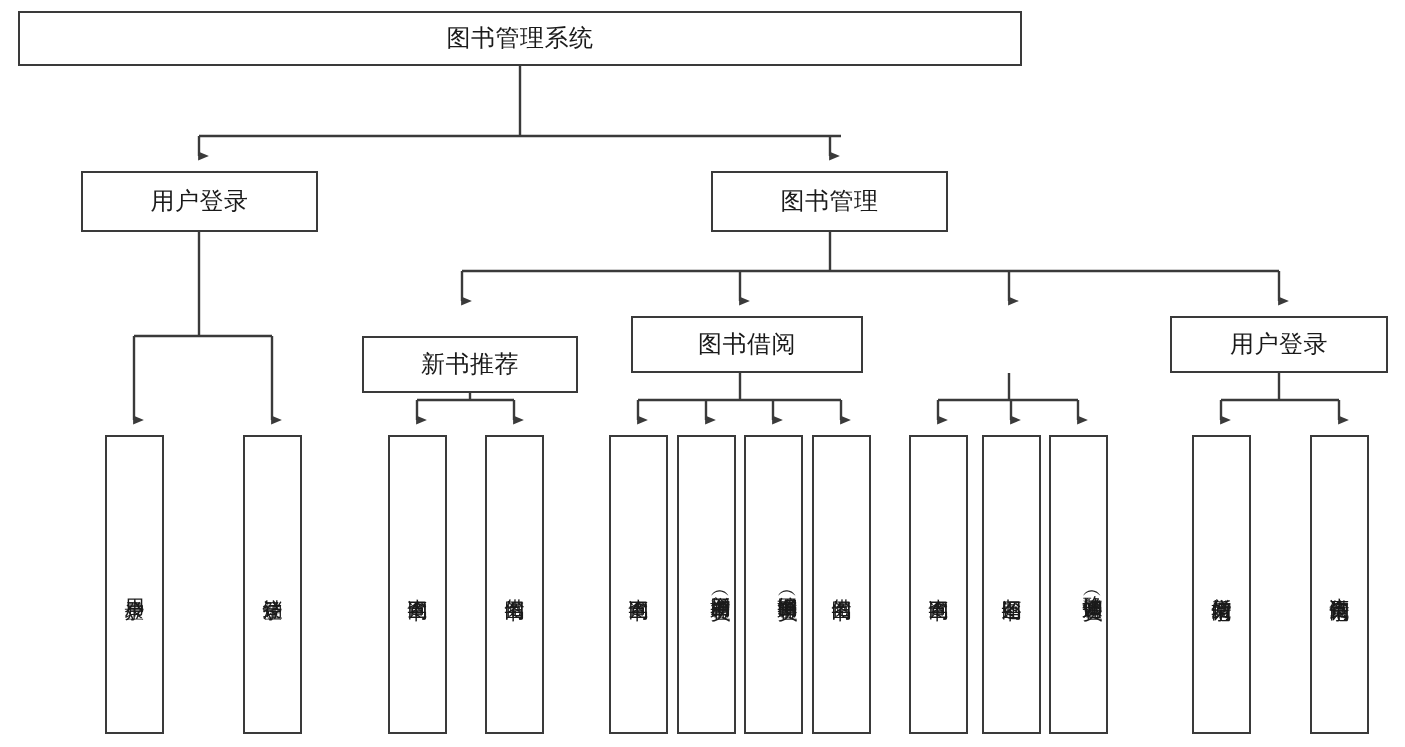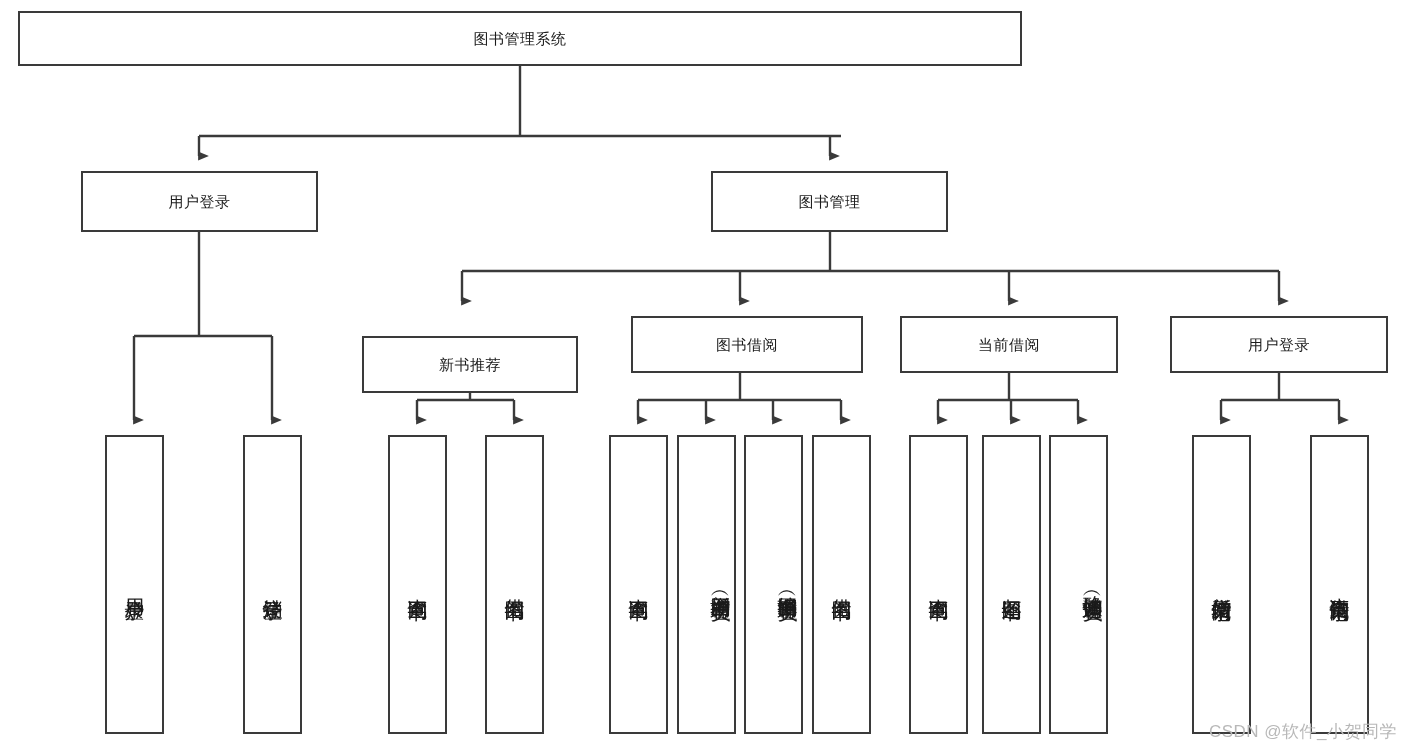--- a/index.html
+++ b/index.html
@@ -21,21 +21,21 @@
     position: absolute;
     box-sizing: border-box;
     border: 2px solid #3a3a3a;
     background: #ffffff;
     display: flex;
     align-items: center;
     justify-content: center;
     color: #1a1a1a;
   }
   .node-h {
-    font-size: 15px;
+    font-size: 24px;
     letter-spacing: 0.5px;
     line-height: 1.2;
     text-align: left;
   }
   .node-v {
     writing-mode: vertical-rl;
     text-orientation: upright;
     font-size: 20px;
     line-height: 1.35;
     letter-spacing: 1px;
@@ -149,23 +149,20 @@
   <div class="node node-h" style="left:711px; top:171px; width:237px; height:61px;">
     <span>图书管理</span>
   </div>
 
   <div class="node node-h" style="left:362px; top:336px; width:216px; height:57px;">
     <span>新书推荐</span>
   </div>
   <div class="node node-h" style="left:631px; top:316px; width:232px; height:57px;">
     <span>图书借阅</span>
   </div>
-  <div class="node node-h" style="left:900px; top:316px; width:218px; height:57px;">
-    <span>当前借阅</span>
-  </div>
   <div class="node node-h" style="left:1170px; top:316px; width:218px; height:57px;">
     <span>用户登录</span>
   </div>
 
   <div class="node node-v center-v" style="left:105px; top:435px; width:59px; height:299px;">
     <span>用户登录</span>
   </div>
   <div class="node node-v center-v" style="left:243px; top:435px; width:59px; height:299px;">
     <span>注销登录</span>
   </div>
@@ -200,14 +197,13 @@
     <span>确认归还（管理员）</span>
   </div>
 
   <div class="node node-v center-v" style="left:1192px; top:435px; width:59px; height:299px;">
     <span>新增借阅记录</span>
   </div>
   <div class="node node-v center-v" style="left:1310px; top:435px; width:59px; height:299px;">
     <span>查询借阅记录</span>
   </div>
 
-  <div class="watermark">CSDN @软件_小贺同学</div>
 </div>
 
 </body></html>

